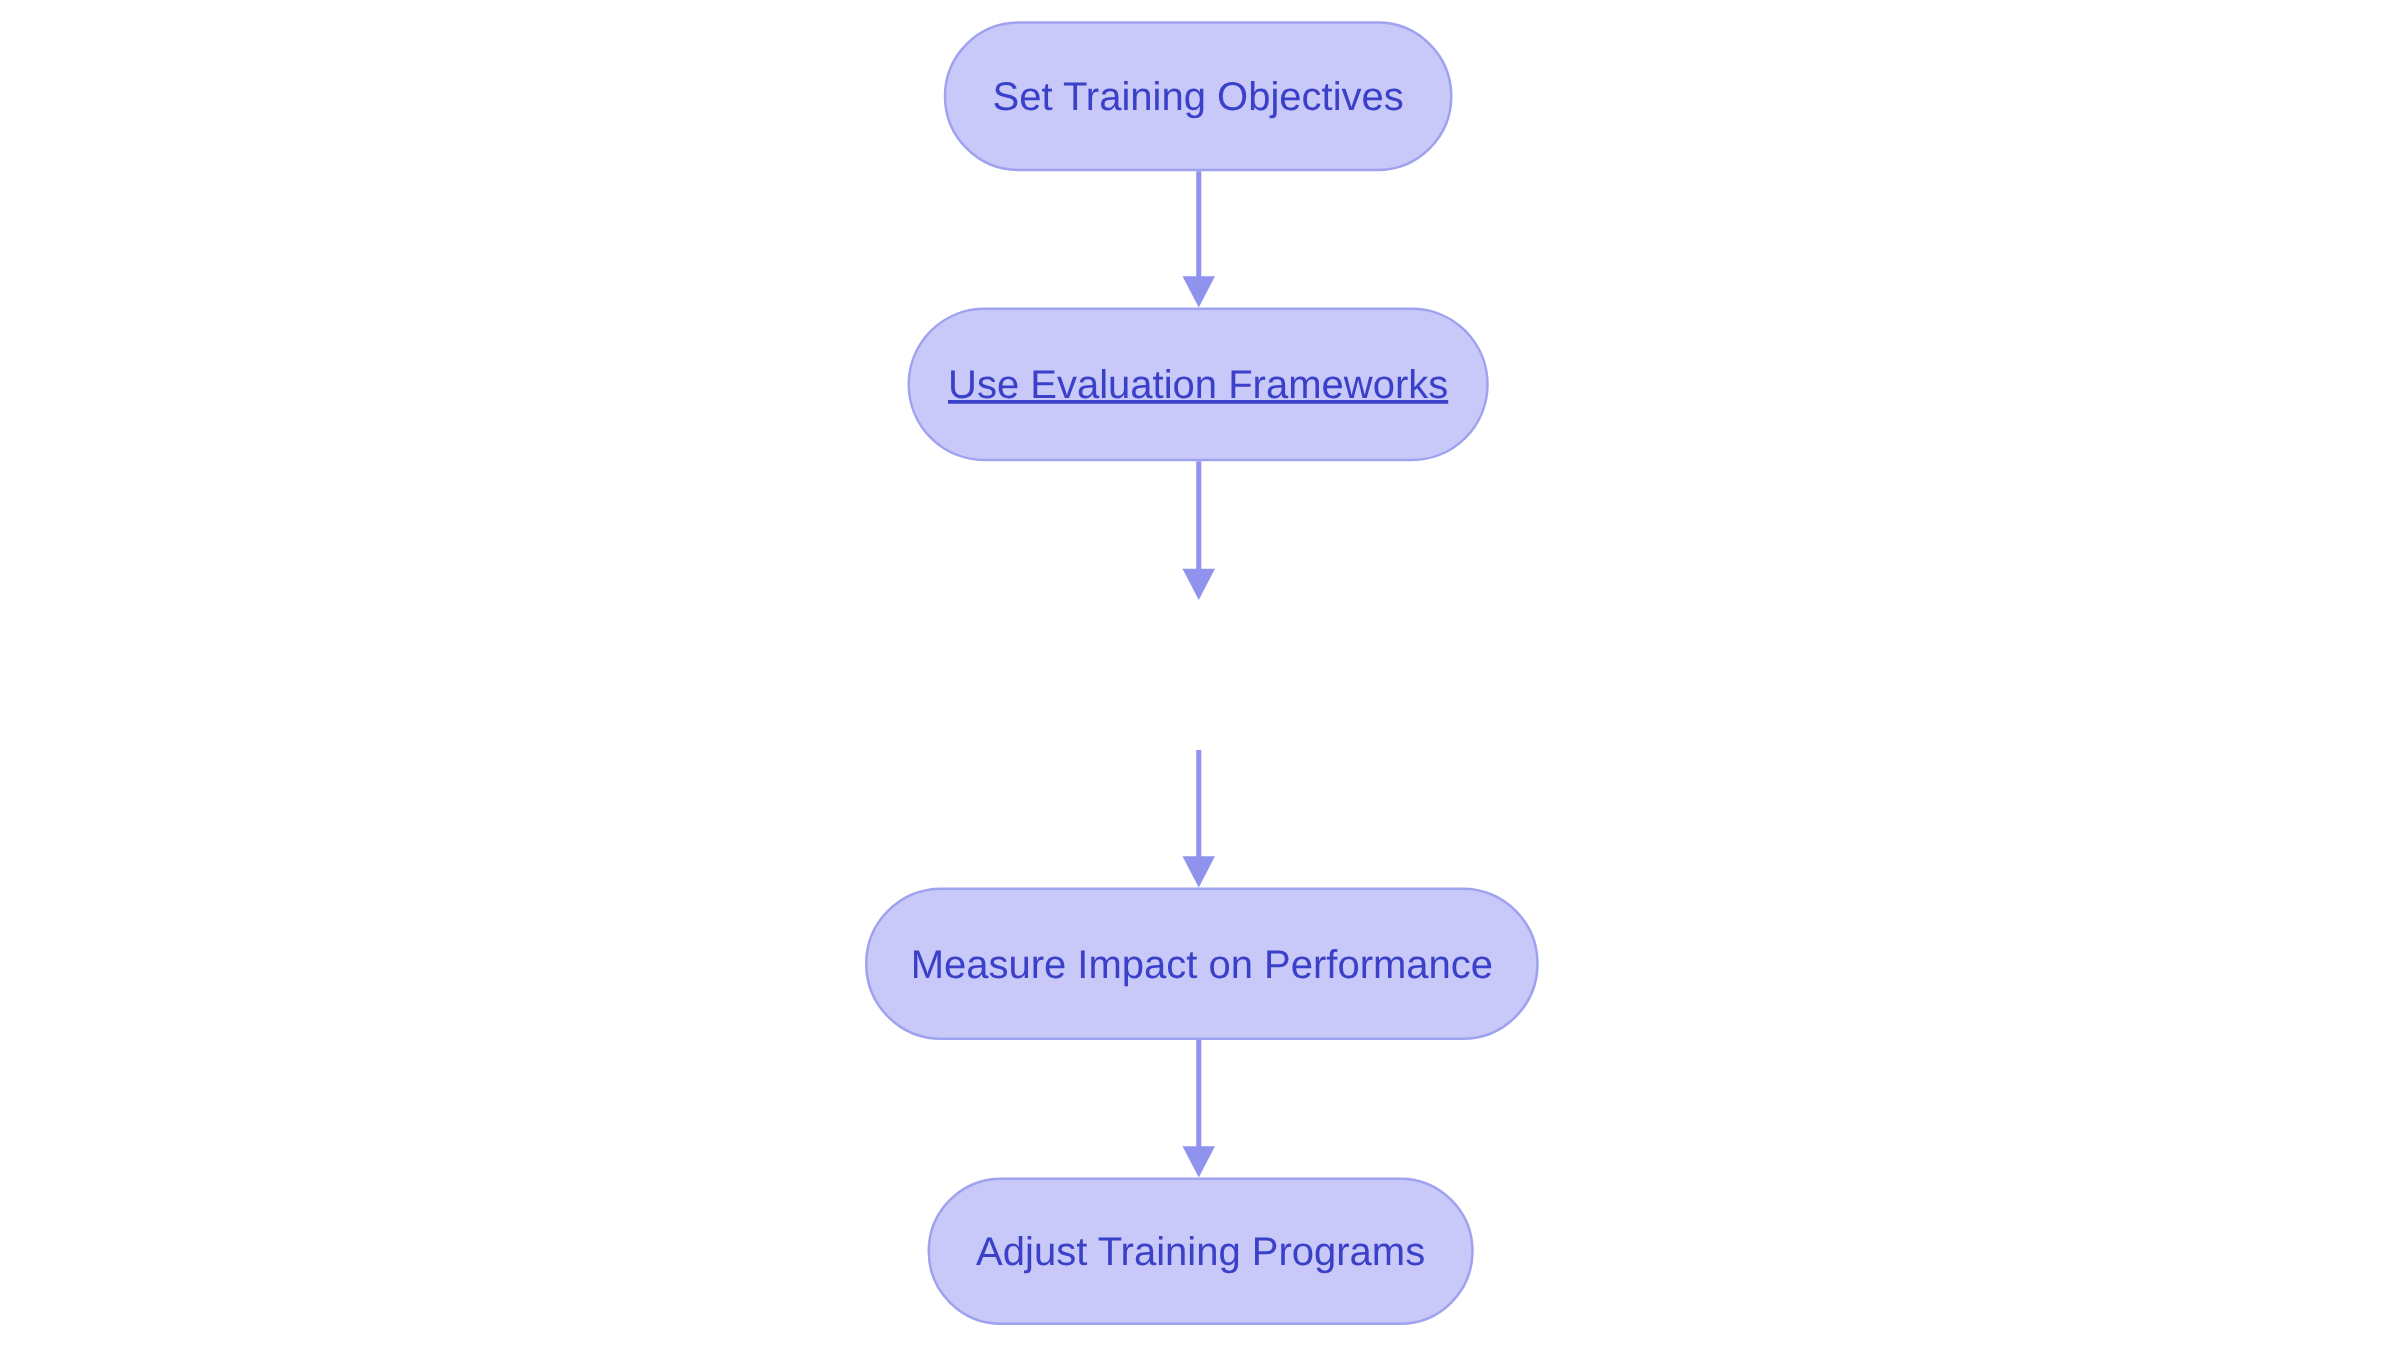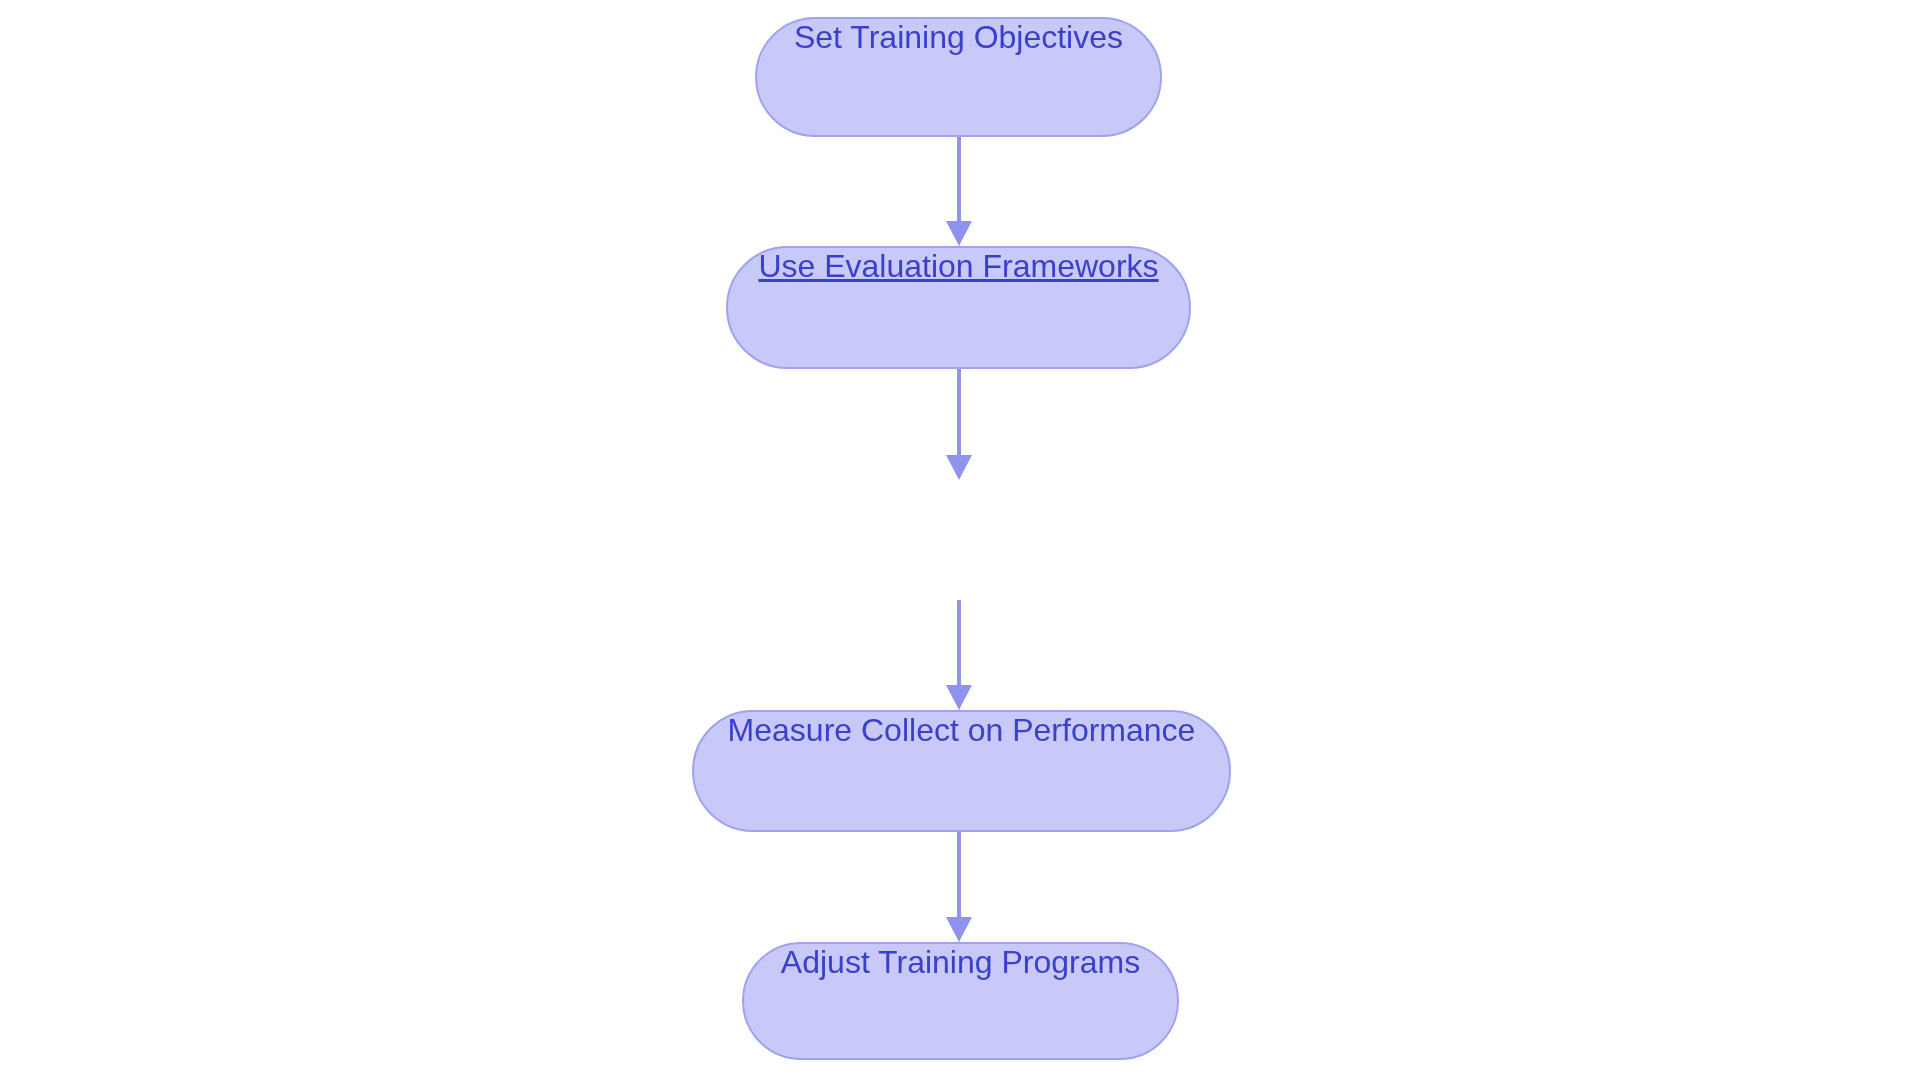--- a/index.html
+++ b/index.html
@@ -17,20 +17,21 @@
     position:relative;
   }
   .canvas{
     position:absolute;
     left:0;top:0;
     width:1920px;height:1083px;
   }
   .flow-node{
     position:absolute;
     display:flex;
+    align-items:center;
     justify-content:center;
     background:var(--node-fill);
     border:2px solid var(--node-border);
     border-radius:62px;
     color:var(--node-text);
     font-size:32px;
     font-weight:400;
     text-align:center;
     white-space:nowrap;
   }
@@ -88,21 +89,21 @@
     <div class="head"></div>
   </div>
 
 
   <div class="connector c3">
     <div class="line"></div>
     <div class="head"></div>
   </div>
 
   <div class="flow-node n4">
-    <span>Measure Collect on Performance</span>
+    <span>Measure Impact on Performance</span>
   </div>
 
   <div class="connector c4">
     <div class="line"></div>
     <div class="head"></div>
   </div>
 
   <div class="flow-node n5">
     <span>Adjust Training Programs</span>
   </div>

